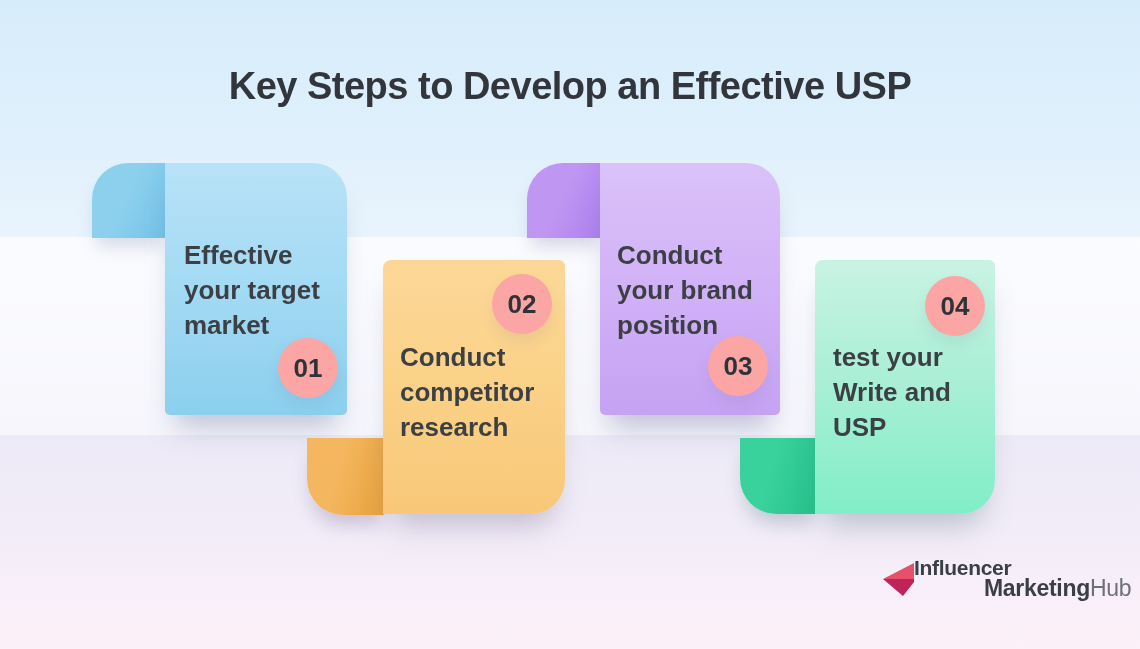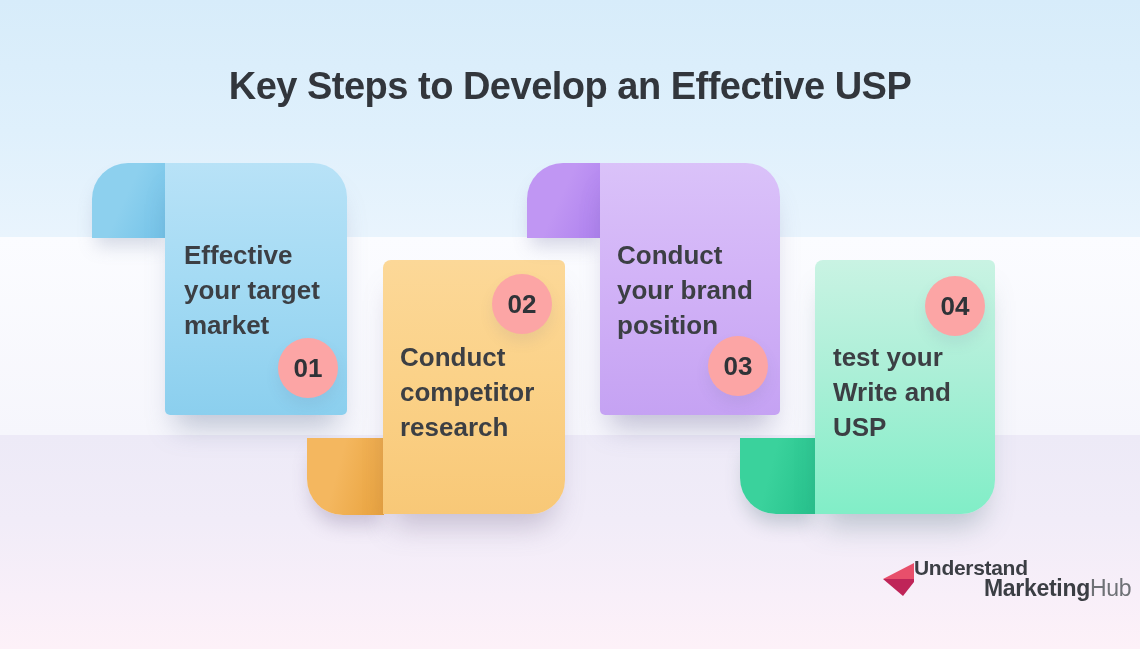--- a/index.html
+++ b/index.html
@@ -120,16 +120,16 @@
     <div>Write and</div>
     <div>USP</div>
   </div>
   <div class="badge c4-badge">04</div>
 
   <div class="logo">
     <svg class="logo-icon" viewBox="0 0 31 34" xmlns="http://www.w3.org/2000/svg">
       <polygon points="0,17 31,1 31,17" fill="#e84f6b"></polygon>
       <polygon points="0,17 31,17 31,20 20,34" fill="#bf2458"></polygon>
     </svg>
-    <div class="logo-line1">Understand</div>
+    <div class="logo-line1">Influencer</div>
     <div class="logo-line2"><b>Marketing</b><span class="lt">Hub</span></div>
   </div>
 </div>
 
 </body></html>

